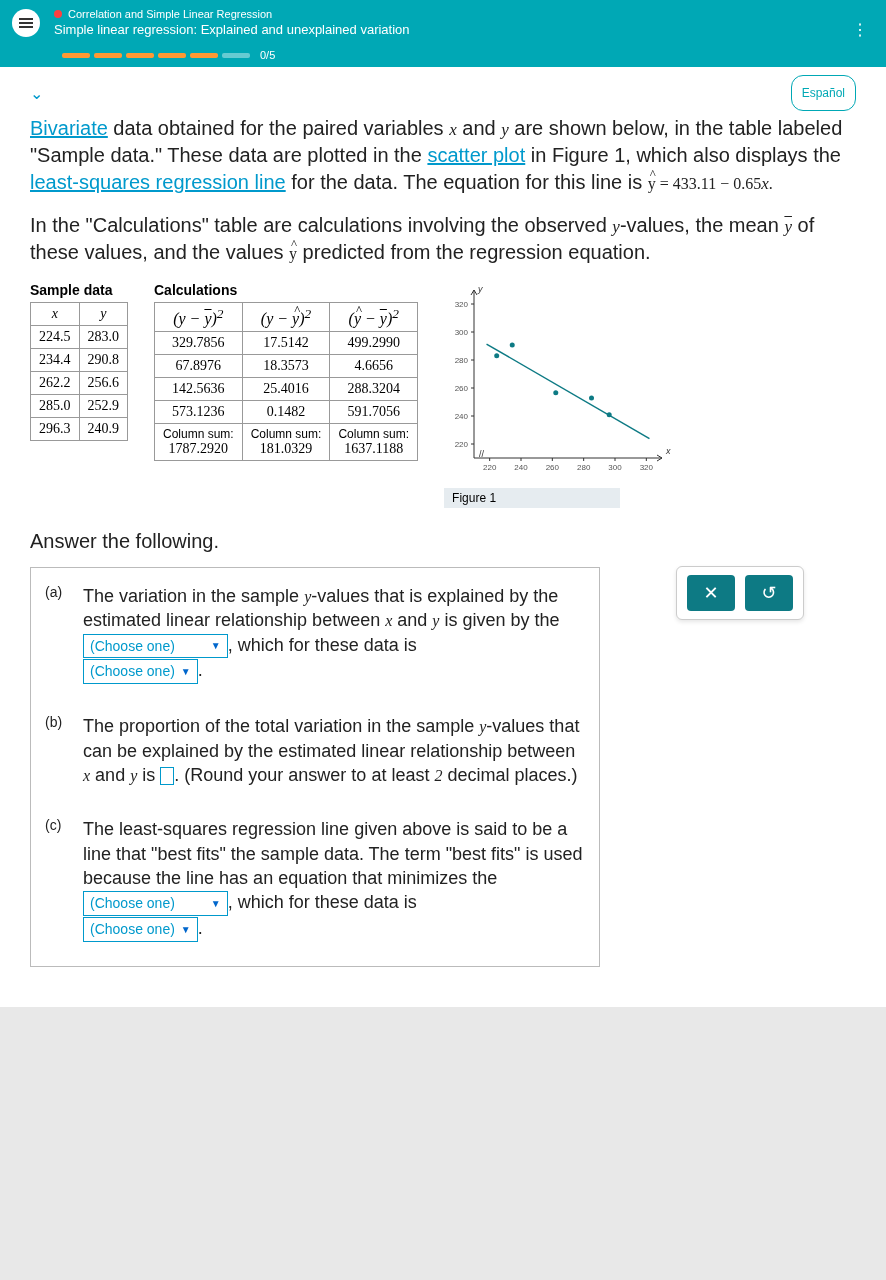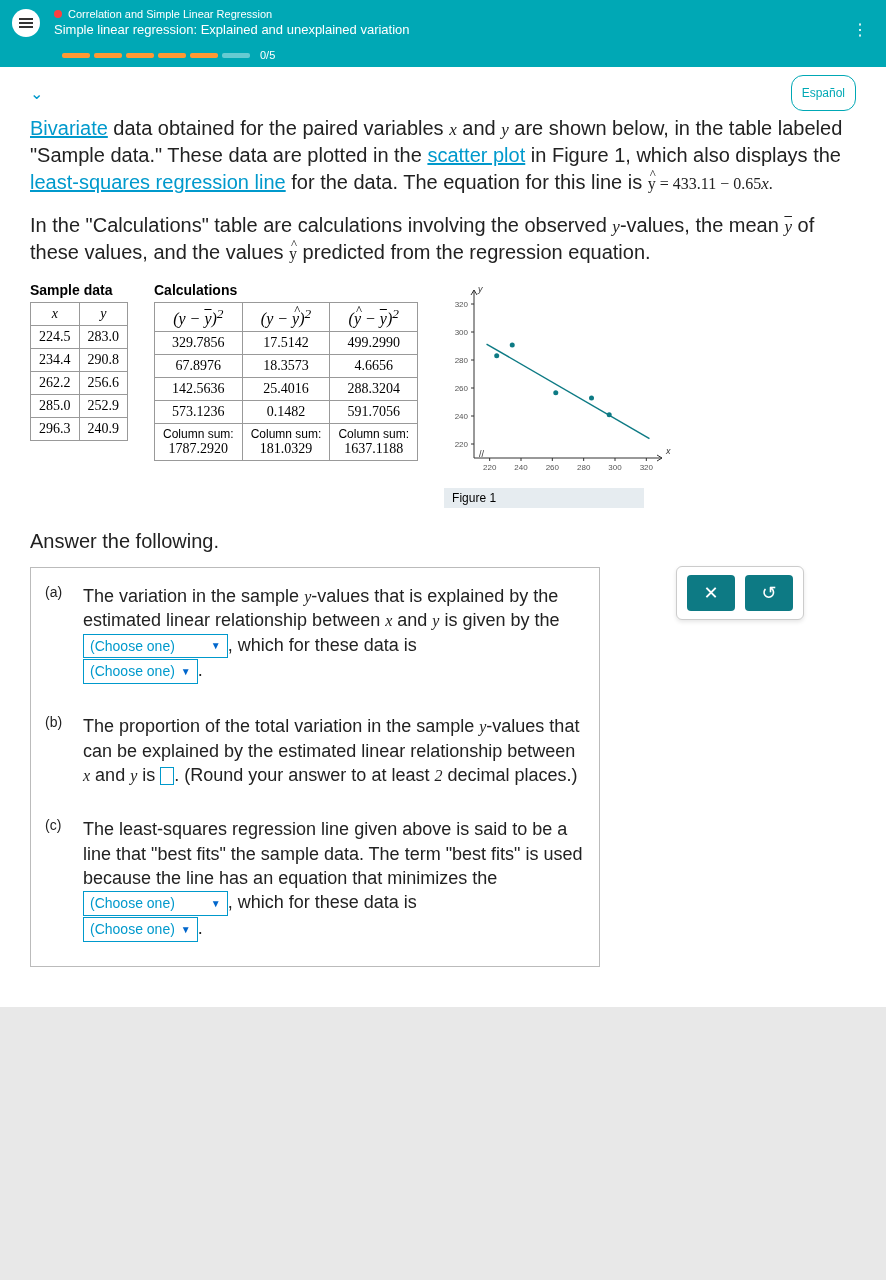--- a/index.html
+++ b/index.html
@@ -31,21 +31,21 @@
 .tables-row { display: flex; gap: 26px; margin-bottom: 22px; align-items: flex-start; }
 .tbl-block { }
 .tbl-title { font-weight: bold; font-size: 14px; margin-bottom: 4px; }
 table.grid { border-collapse: collapse; font-size: 14px; }
 table.grid th, table.grid td { border: 1px solid #999; padding: 3px 8px; text-align: center; font-family: 'Times New Roman', serif; }
 table.grid th { font-weight: normal; font-style: italic; background: white; }
 table.grid .sumrow td { font-family: Arial, sans-serif; font-size: 12px; }
 .calc-header { font-size: 16px; font-family: 'Times New Roman', serif; padding: 2px 8px; position: relative; height: 28px; }
 .chart-area { width: 230px; }
 .chart-svg { width: 100%; }
-.fig-label { background: #e6ecf0; padding: 3px 8px; font-size: 12px; width: 200px; margin-top:2px; }
+.fig-label { background: #e6ecf0; padding: 3px 8px; font-size: 12px; width: 176px; margin-top:2px; }
 .answer-heading { font-size: 20px; color: #222; margin-bottom: 14px; }
 .answers-box { border: 1px solid #bbb; padding: 16px 14px 24px; position: relative; width: 570px; }
 .qrow { display: flex; gap: 12px; margin-bottom: 30px; }
 .qlabel { font-size: 14px; color: #222; min-width: 26px; }
 .qtext { font-size: 18px; color: #222; line-height: 1.35; }
 .qtext .mvar { font-style: italic; font-family: 'Times New Roman', serif; font-size: 16px; }
 .choose-select { border: 1px solid #0099cc; color: #0099cc; background: white; padding: 2px 6px; font-size: 14px; display: inline-flex; align-items: center; gap: 36px; cursor: pointer; }
 .choose-select.narrow { gap: 6px; }
 .choose-select .tri { color: #0066cc; font-size: 10px; }
 .input-box { display: inline-block; width: 14px; height: 18px; border: 1px solid #0099cc; vertical-align: middle; cursor: text; }

